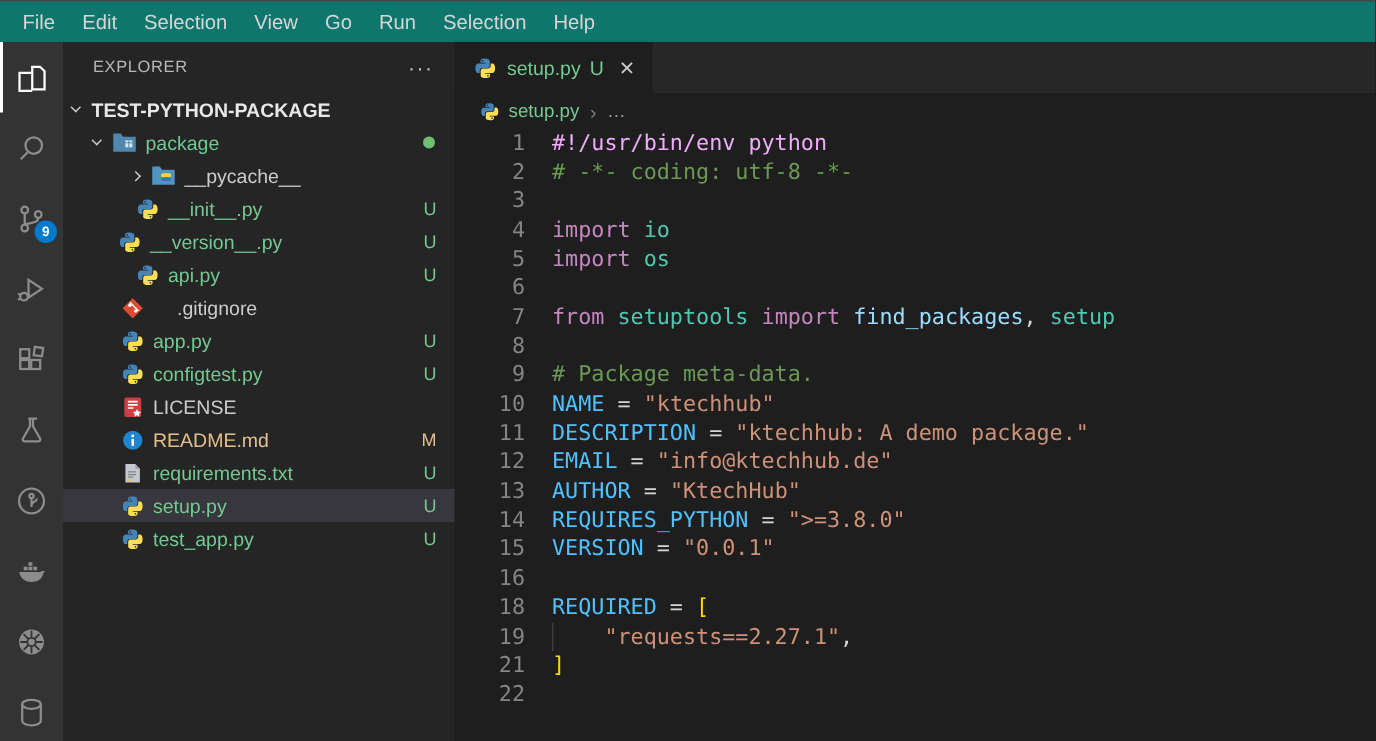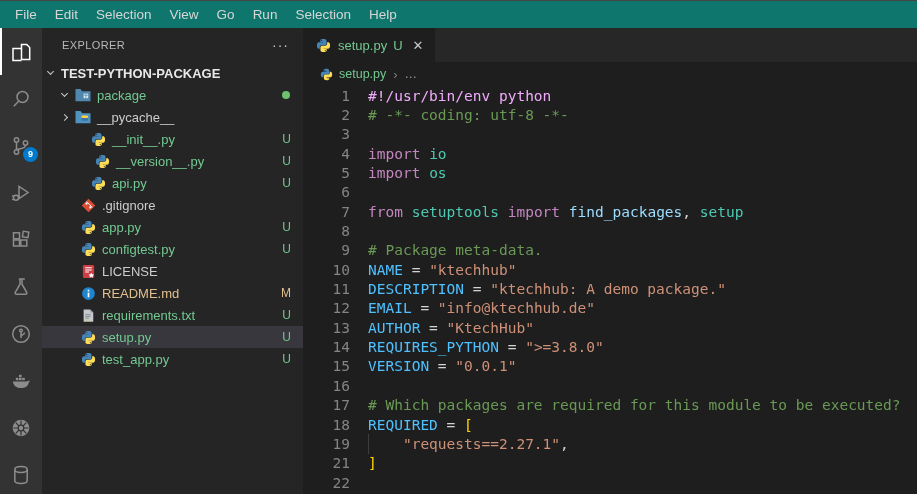--- a/index.html
+++ b/index.html
@@ -169,62 +169,62 @@
           <span class="f-icon">
             <svg width="16" height="14" viewBox="0 0 16 14">
               <path fill="#4f87ae" d="M.5 1h5l1.6 2.2h8.4v10H.5z"></path>
               <rect x="8.6" y="5.6" width="4.6" height="4.6" fill="#d9e7f0"></rect>
               <path d="M8.6 7.2h4.6M10.9 5.6v4.6" stroke="#4f87ae" stroke-width=".7"></path>
             </svg>
           </span>
           <span class="f-label green">package</span>
           <span class="mod-dot"></span>
         </div>
-        <div class="file-row" style="padding-left: 20px;">
+        <div class="file-row" style="padding-left: 46px;">
           <span class="chev right"></span>
           <span class="f-icon">
             <svg width="16" height="14" viewBox="0 0 16 14">
               <path fill="#5193c0" d="M.5 1h5l1.6 2.2h8.4v10H.5z"></path>
               <rect x="6.5" y="5.5" width="6.5" height="2.6" rx="1" fill="#ffd43b"></rect>
               <rect x="6.5" y="8.1" width="6.5" height="2.6" rx="1" fill="#3776ab"></rect>
             </svg>
           </span>
           <span class="f-label default">__pycache__</span>
         </div>
         <div class="file-row" style="padding-left: 48px;">
           <span class="f-icon">
             <svg width="15" height="15" viewBox="0 0 32 32">
               <path fill="#4584b6" d="M15.9 2c-7.1 0-6.7 3.1-6.7 3.1v3.2h6.8v1H6.4S2 8.8 2 16c0 7.2 3.9 6.9 3.9 6.9h2.3v-3.3s-.1-3.9 3.8-3.9h6.8s3.7.1 3.7-3.6V6.2S23 2 15.9 2zm-3.7 2.1a1.2 1.2 0 1 1 0 2.4 1.2 1.2 0 0 1 0-2.4z"></path>
               <path fill="#ffde57" d="M16.1 30c7.1 0 6.7-3.1 6.7-3.1v-3.2H16v-1h9.6s4.4.5 4.4-6.7c0-7.2-3.9-6.9-3.9-6.9h-2.3v3.3s.1 3.9-3.8 3.9h-6.8s-3.7-.1-3.7 3.6v6.1S9 30 16.1 30zm3.7-2.1a1.2 1.2 0 1 1 0-2.4 1.2 1.2 0 0 1 0 2.4z"></path>
             </svg>
           </span>
           <span class="f-label green">__init__.py</span>
           <span class="git-badge green">U</span>
         </div>
-        <div class="file-row" style="padding-left: 52px;">
+        <div class="file-row" style="padding-left: 36px;">
           <span class="f-icon">
             <svg width="15" height="15" viewBox="0 0 32 32">
               <path fill="#4584b6" d="M15.9 2c-7.1 0-6.7 3.1-6.7 3.1v3.2h6.8v1H6.4S2 8.8 2 16c0 7.2 3.9 6.9 3.9 6.9h2.3v-3.3s-.1-3.9 3.8-3.9h6.8s3.7.1 3.7-3.6V6.2S23 2 15.9 2zm-3.7 2.1a1.2 1.2 0 1 1 0 2.4 1.2 1.2 0 0 1 0-2.4z"></path>
               <path fill="#ffde57" d="M16.1 30c7.1 0 6.7-3.1 6.7-3.1v-3.2H16v-1h9.6s4.4.5 4.4-6.7c0-7.2-3.9-6.9-3.9-6.9h-2.3v3.3s.1 3.9-3.8 3.9h-6.8s-3.7-.1-3.7 3.6v6.1S9 30 16.1 30zm3.7-2.1a1.2 1.2 0 1 1 0-2.4 1.2 1.2 0 0 1 0 2.4z"></path>
             </svg>
           </span>
           <span class="f-label green">__version__.py</span>
           <span class="git-badge green">U</span>
         </div>
         <div class="file-row" style="padding-left: 48px;">
           <span class="f-icon">
             <svg width="15" height="15" viewBox="0 0 32 32">
               <path fill="#4584b6" d="M15.9 2c-7.1 0-6.7 3.1-6.7 3.1v3.2h6.8v1H6.4S2 8.8 2 16c0 7.2 3.9 6.9 3.9 6.9h2.3v-3.3s-.1-3.9 3.8-3.9h6.8s3.7.1 3.7-3.6V6.2S23 2 15.9 2zm-3.7 2.1a1.2 1.2 0 1 1 0 2.4 1.2 1.2 0 0 1 0-2.4z"></path>
               <path fill="#ffde57" d="M16.1 30c7.1 0 6.7-3.1 6.7-3.1v-3.2H16v-1h9.6s4.4.5 4.4-6.7c0-7.2-3.9-6.9-3.9-6.9h-2.3v3.3s.1 3.9-3.8 3.9h-6.8s-3.7-.1-3.7 3.6v6.1S9 30 16.1 30zm3.7-2.1a1.2 1.2 0 1 1 0-2.4 1.2 1.2 0 0 1 0 2.4z"></path>
             </svg>
           </span>
           <span class="f-label green">api.py</span>
           <span class="git-badge green">U</span>
         </div>
-        <div class="file-row" style="padding-left: 38px;">
+        <div class="file-row" style="padding-left: 38px; gap: 16px;">
           <span class="f-icon">
             <svg width="15" height="15" viewBox="0 0 16 16">
               <path fill="#dd4c35" d="M8 .8 15.2 8 8 15.2.8 8z"></path>
               <path d="M5.9 3.8l6.2 6.2" stroke="#fff" stroke-width="1"></path>
               <circle cx="5.9" cy="5.9" r="1.2" fill="#fff"></circle>
               <circle cx="10" cy="10" r="1.2" fill="#fff"></circle>
             </svg>
           </span>
           <span class="f-label default">.gitignore</span>
         </div>
@@ -339,21 +339,20 @@
         <div class="code-line"><span class="ln">7</span><span class="lc"><span style="color: rgb(197, 134, 192);">from</span><span style="color: rgb(212, 212, 212);"> </span><span style="color: rgb(78, 201, 176);">setuptools</span><span style="color: rgb(212, 212, 212);"> </span><span style="color: rgb(197, 134, 192);">import</span><span style="color: rgb(212, 212, 212);"> </span><span style="color: rgb(156, 220, 254);">find_packages</span><span style="color: rgb(212, 212, 212);">,</span><span style="color: rgb(212, 212, 212);"> </span><span style="color: rgb(78, 201, 176);">setup</span></span></div>
         <div class="code-line"><span class="ln">8</span><span class="lc"></span></div>
         <div class="code-line"><span class="ln">9</span><span class="lc"><span style="color: rgb(106, 153, 85);"># Package meta-data.</span></span></div>
         <div class="code-line"><span class="ln">10</span><span class="lc"><span style="color: rgb(79, 193, 255);">NAME</span><span style="color: rgb(212, 212, 212);"> = </span><span style="color: rgb(206, 145, 120);">"ktechhub"</span></span></div>
         <div class="code-line"><span class="ln">11</span><span class="lc"><span style="color: rgb(79, 193, 255);">DESCRIPTION</span><span style="color: rgb(212, 212, 212);"> = </span><span style="color: rgb(206, 145, 120);">"ktechhub: A demo package."</span></span></div>
         <div class="code-line"><span class="ln">12</span><span class="lc"><span style="color: rgb(79, 193, 255);">EMAIL</span><span style="color: rgb(212, 212, 212);"> = </span><span style="color: rgb(206, 145, 120);">"info@ktechhub.de"</span></span></div>
         <div class="code-line"><span class="ln">13</span><span class="lc"><span style="color: rgb(79, 193, 255);">AUTHOR</span><span style="color: rgb(212, 212, 212);"> = </span><span style="color: rgb(206, 145, 120);">"KtechHub"</span></span></div>
         <div class="code-line"><span class="ln">14</span><span class="lc"><span style="color: rgb(79, 193, 255);">REQUIRES_PYTHON</span><span style="color: rgb(212, 212, 212);"> = </span><span style="color: rgb(206, 145, 120);">"&gt;=3.8.0"</span></span></div>
         <div class="code-line"><span class="ln">15</span><span class="lc"><span style="color: rgb(79, 193, 255);">VERSION</span><span style="color: rgb(212, 212, 212);"> = </span><span style="color: rgb(206, 145, 120);">"0.0.1"</span></span></div>
         <div class="code-line"><span class="ln">16</span><span class="lc"></span></div>
-        <div class="code-line"><span class="ln">17</span><span class="lc"><span style="color: rgb(106, 153, 85);"># Which packages are required for this module to be executed?</span></span></div>
         <div class="code-line"><span class="ln">18</span><span class="lc"><span style="color: rgb(79, 193, 255);">REQUIRED</span><span style="color: rgb(212, 212, 212);"> = </span><span style="color: rgb(255, 215, 0);">[</span></span></div>
         <div class="code-line"><span class="guide"></span><span class="ln">19</span><span class="lc"><span style="color: rgb(212, 212, 212);">    </span><span style="color: rgb(206, 145, 120);">"requests==2.27.1"</span><span style="color: rgb(212, 212, 212);">,</span></span></div>
         <div class="code-line"><span class="ln">21</span><span class="lc"><span style="color: rgb(255, 215, 0);">]</span></span></div>
         <div class="code-line"><span class="ln">22</span><span class="lc"></span></div>
       </div>
   </div>
 
 </div>
 
 </body></html>

